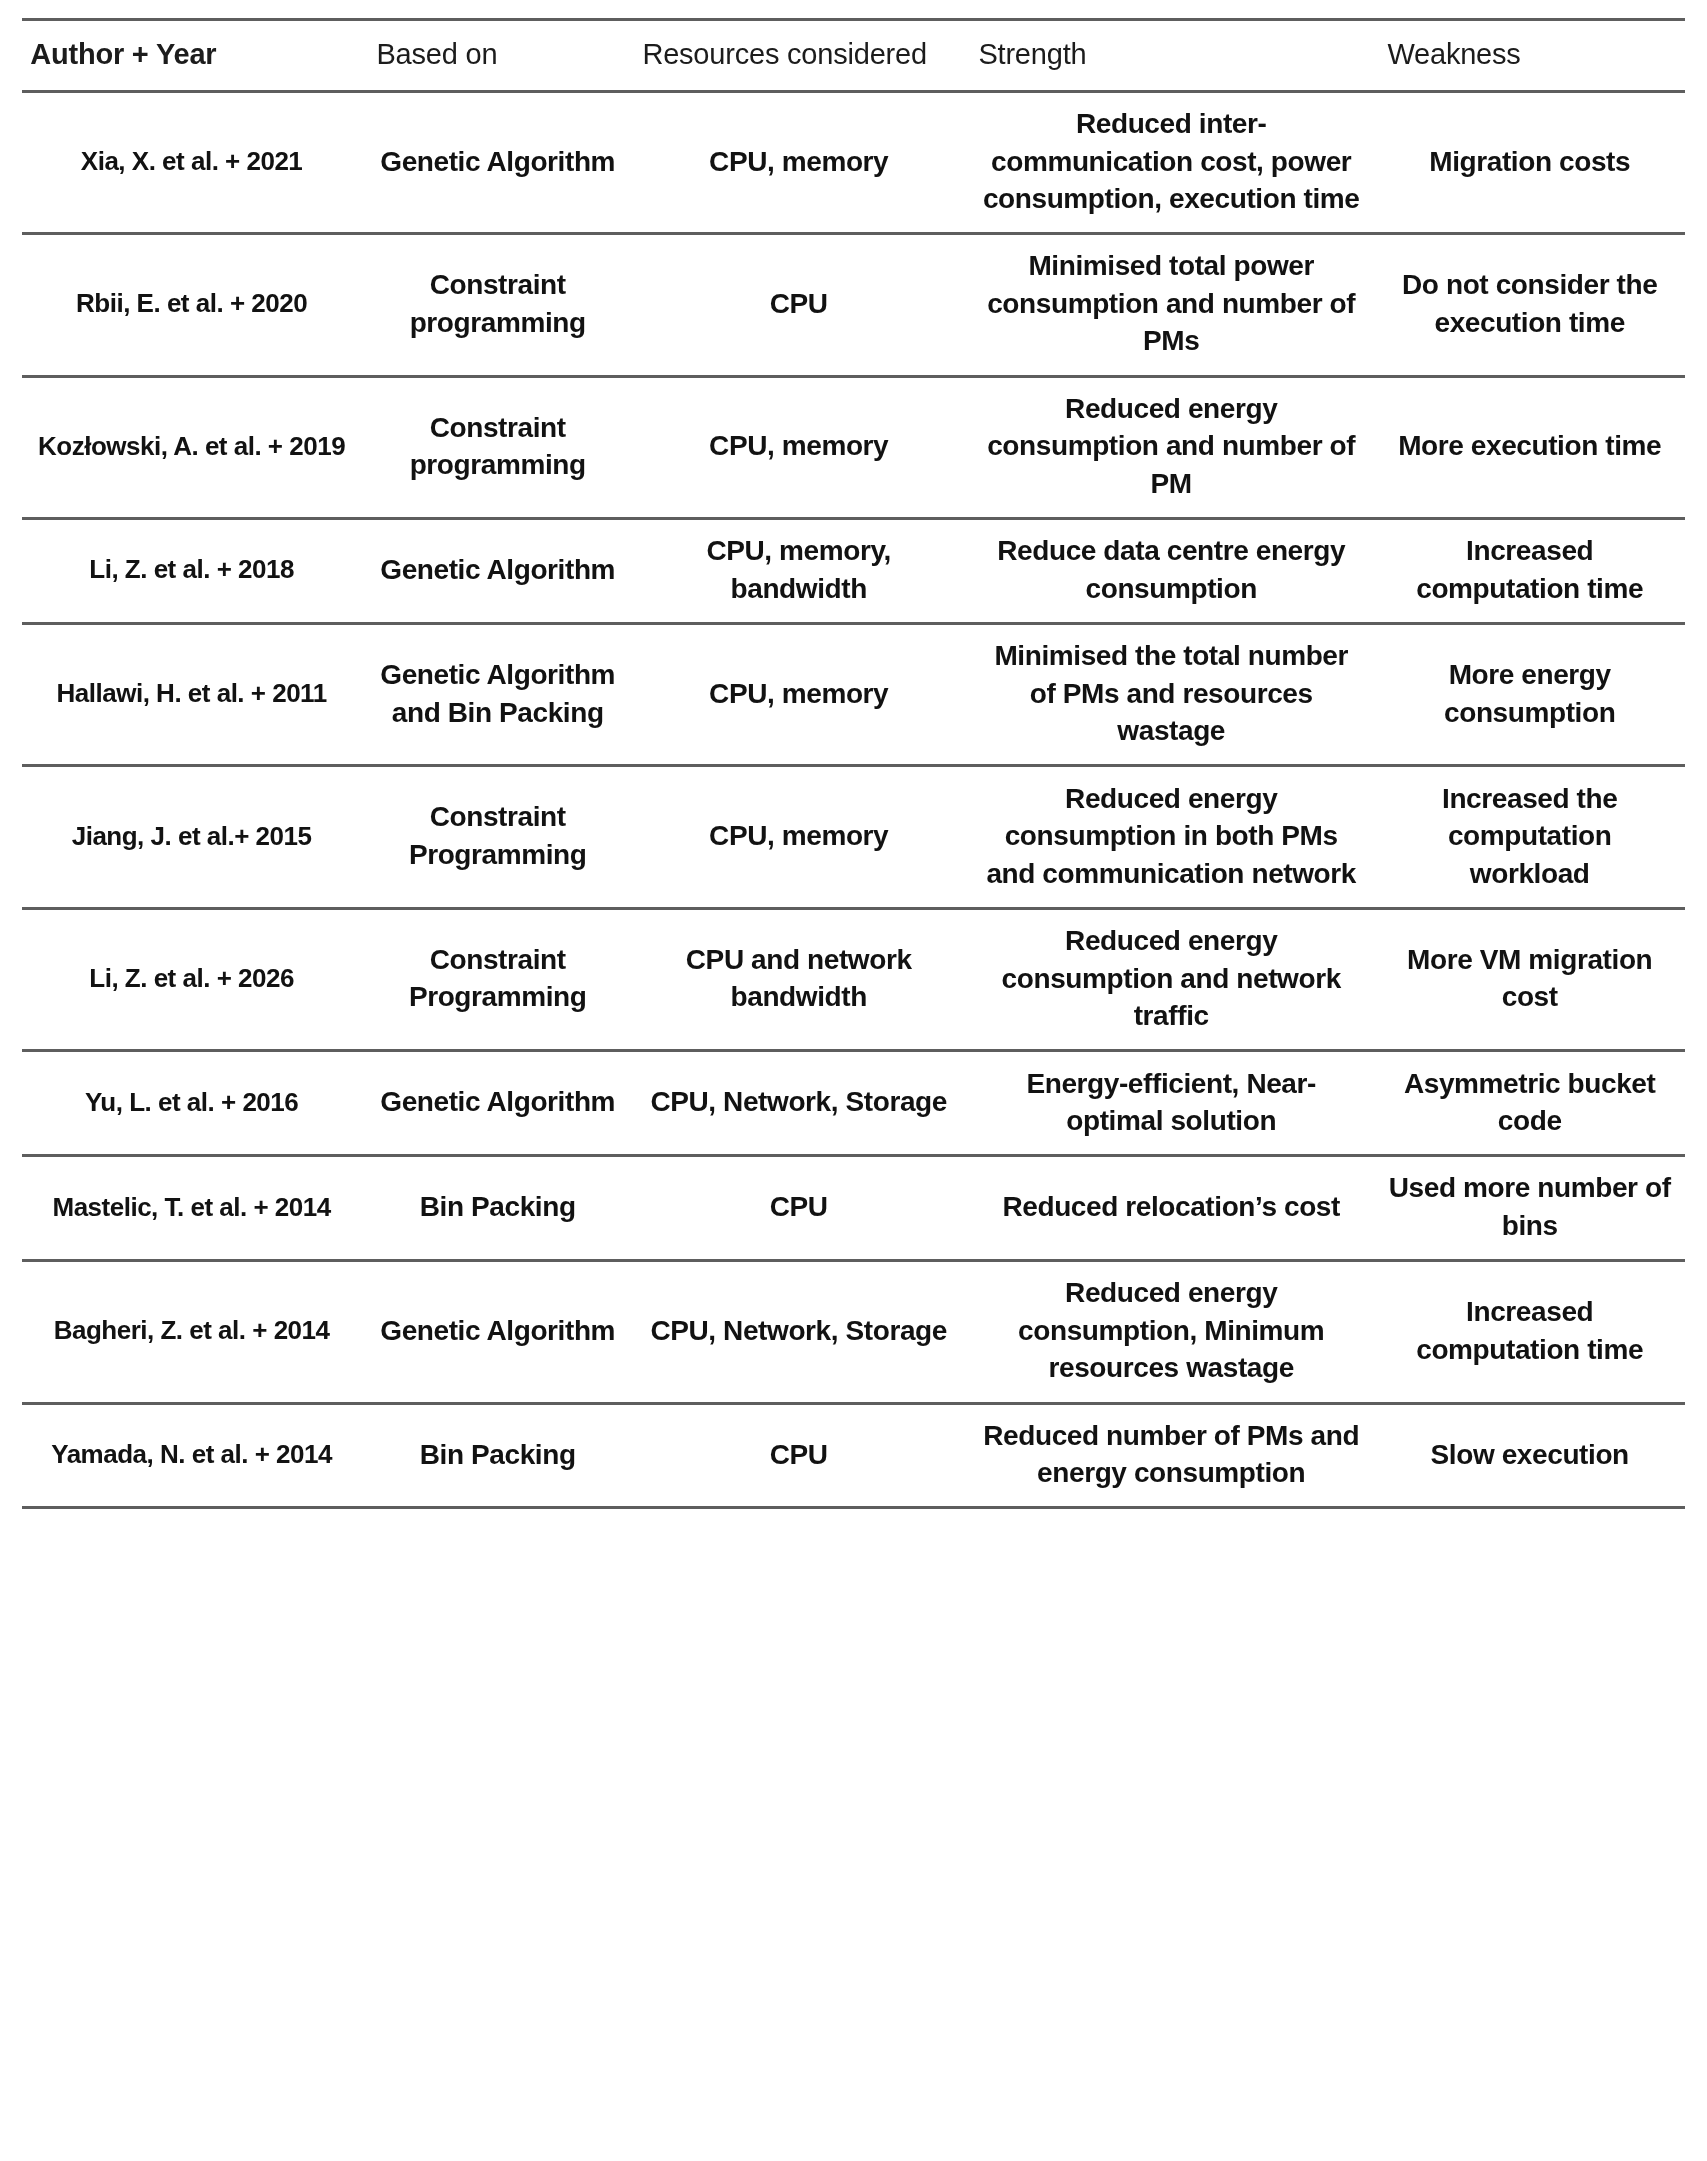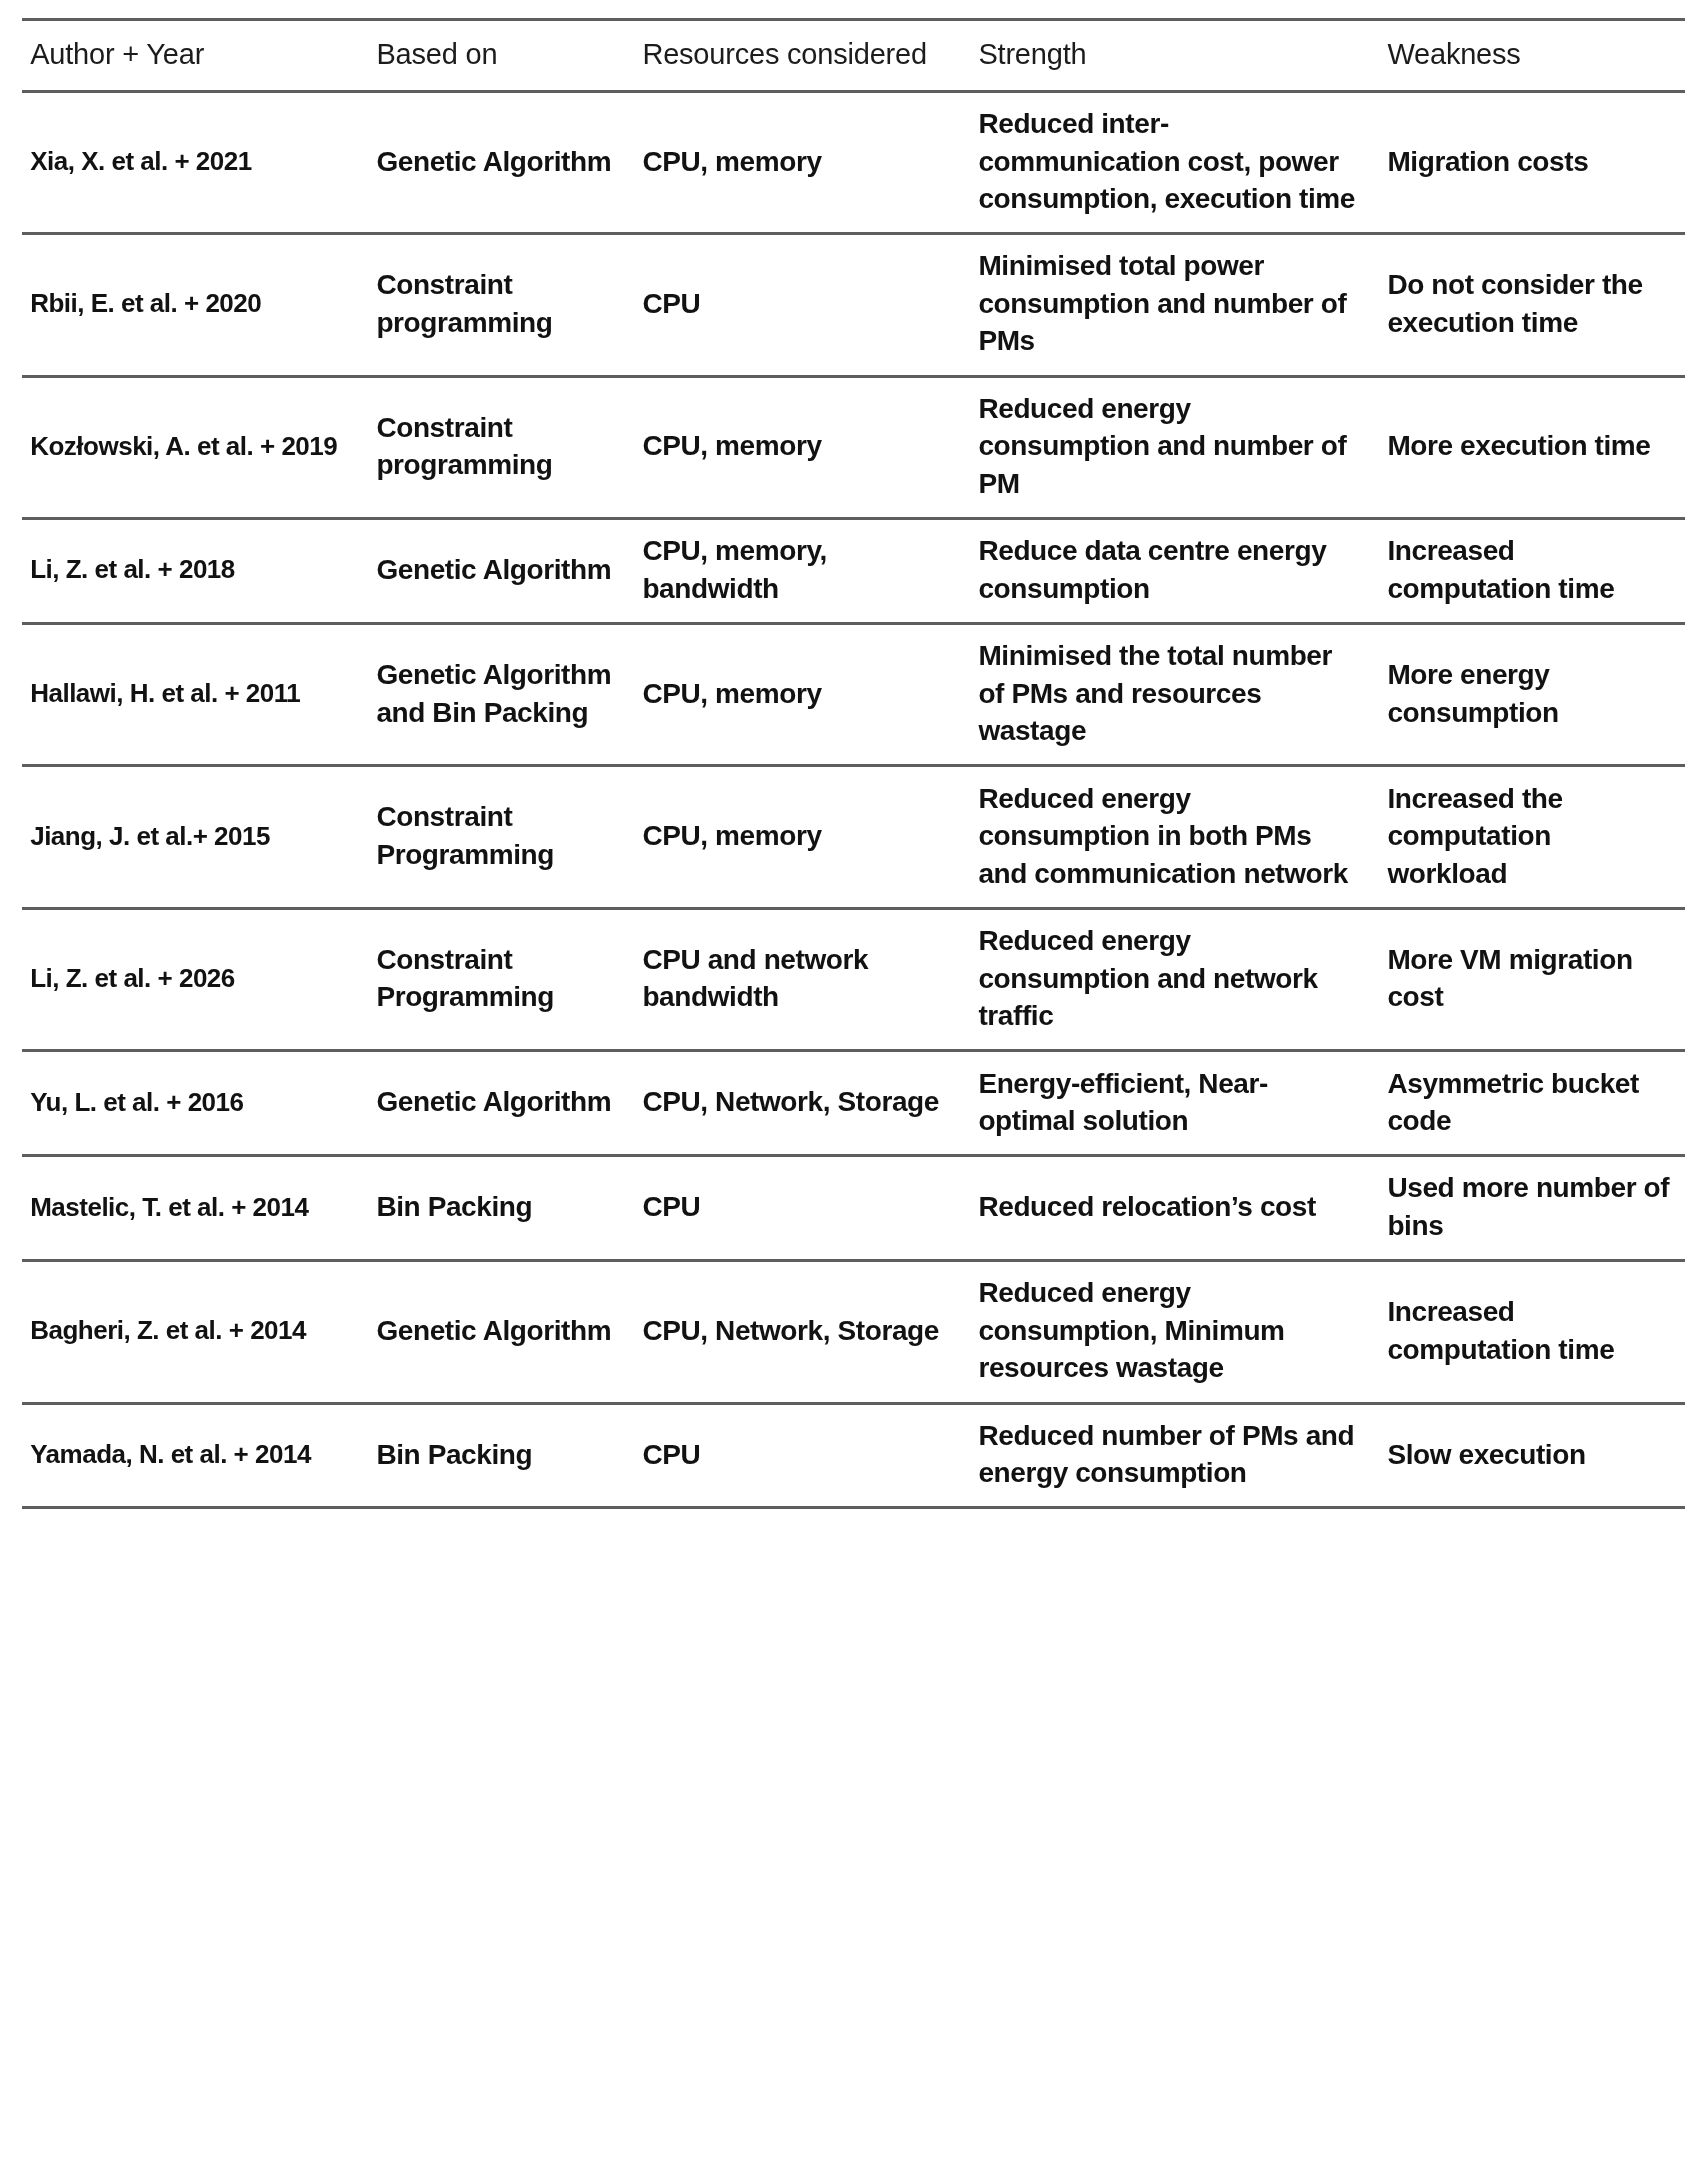--- a/index.html
+++ b/index.html
@@ -47,39 +47,40 @@
     text-align: left;
     vertical-align: middle;
     font-weight: 400;
     font-size: 29px;
     line-height: 1.28;
     letter-spacing: -0.2px;
     padding: 14.6px 14.6px 17px 10px;
     color: #1c1c1c;
   }
   thead th.col-author {
-    font-weight: 400;
+    font-weight: 700;
     padding-left: 7.8px;
     margin-left: 19px;
   }
 
   
   tbody tr.data-row {
     border-bottom: 3.9px solid #5e5e5e;
   }
   tbody td {
     vertical-align: middle;
     font-size: 28px;
     line-height: 1.34;
     letter-spacing: -0.4px;
     font-weight: 700;
     padding: 12.3px 13.4px 14.6px 10px;
     color: #121212;
     word-wrap: break-word;
     overflow-wrap: break-word;
+    text-align: center;
   }
   tbody td.cell-author {
     font-weight: 700;
     font-size: 26px;
     letter-spacing: -0.5px;
     padding-left: 7.8px;
   }
   tbody td.cell-based,
   tbody td.cell-resources,
   tbody td.cell-strength,

